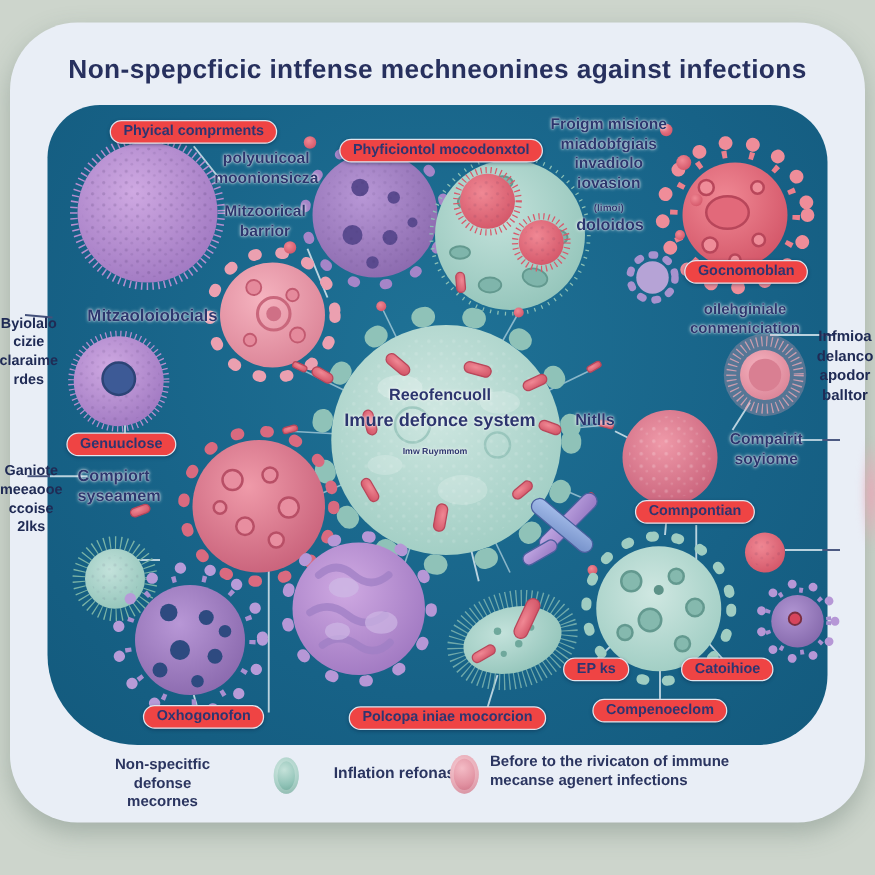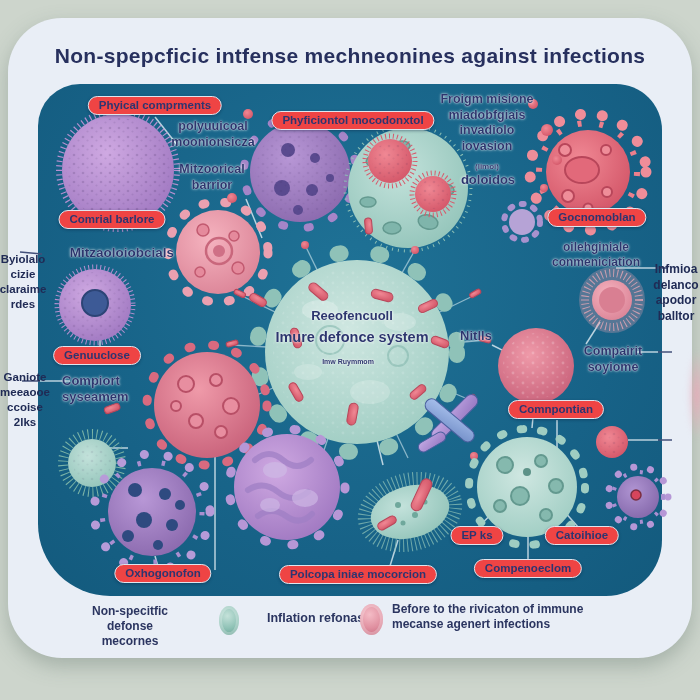--- a/index.html
+++ b/index.html
@@ -340,21 +340,20 @@
       <circle cx="638" cy="497" r="21" fill="url(#gPurpleD)" opacity=".95"></circle>
       <circle cx="636" cy="495" r="5" fill="#d6455c" stroke="#7a2e40" stroke-width="1.5"></circle>
     </g>
   </svg>
 
   <div class="title">Non-spepcficic intfense mechneonines against infections</div>
 
   <div class="pill" style="left:155px;top:96px;">Phyical comprments</div>
   <div class="pill" style="left:353px;top:95px;margin-top:16px;">Phyficiontol mocodonxtol</div>
   <div class="pill" style="left:597px;top:208px;">Gocnomoblan</div>
-  <div class="pill" style="left:112px;top:210px;">Comrial barlore</div>
   <div class="pill" style="left:97px;top:346px;">Genuuclose</div>
   <div class="pill" style="left:556px;top:400px;">Comnpontian</div>
   <div class="pill" style="left:163px;top:564px;">Oxhogonofon</div>
   <div class="pill" style="left:358px;top:565px;">Polcopa iniae mocorcion</div>
   <div class="pill" style="left:477px;top:526px;">EP ks</div>
   <div class="pill" style="left:582px;top:526px;">Catoihioe</div>
   <div class="pill" style="left:528px;top:559px;">Compenoeclom</div>
 
   <div class="ptext" style="left:213px;top:119px;font-size:12.5px;">polyuuicoal
 moonionsicza</div>

